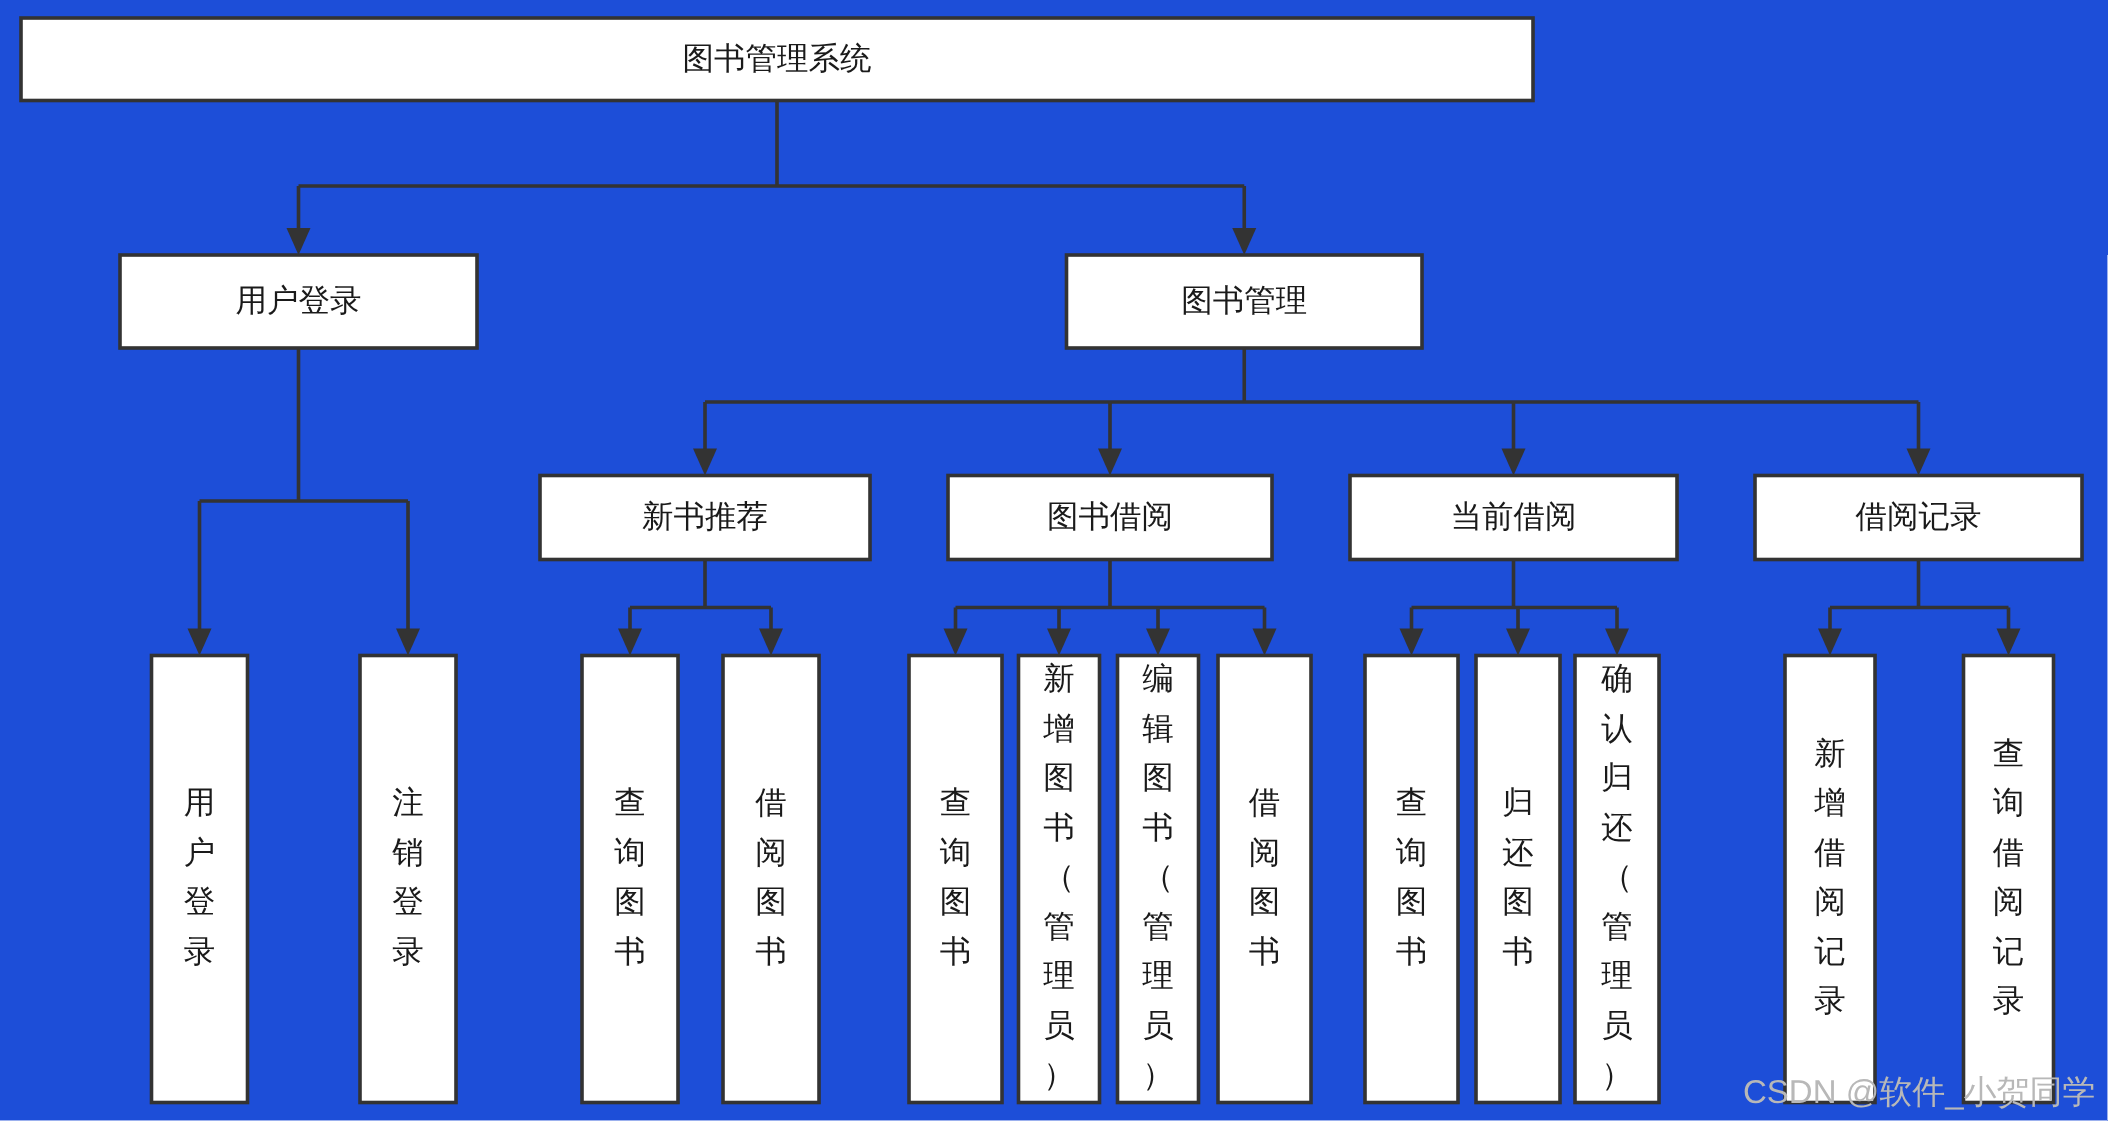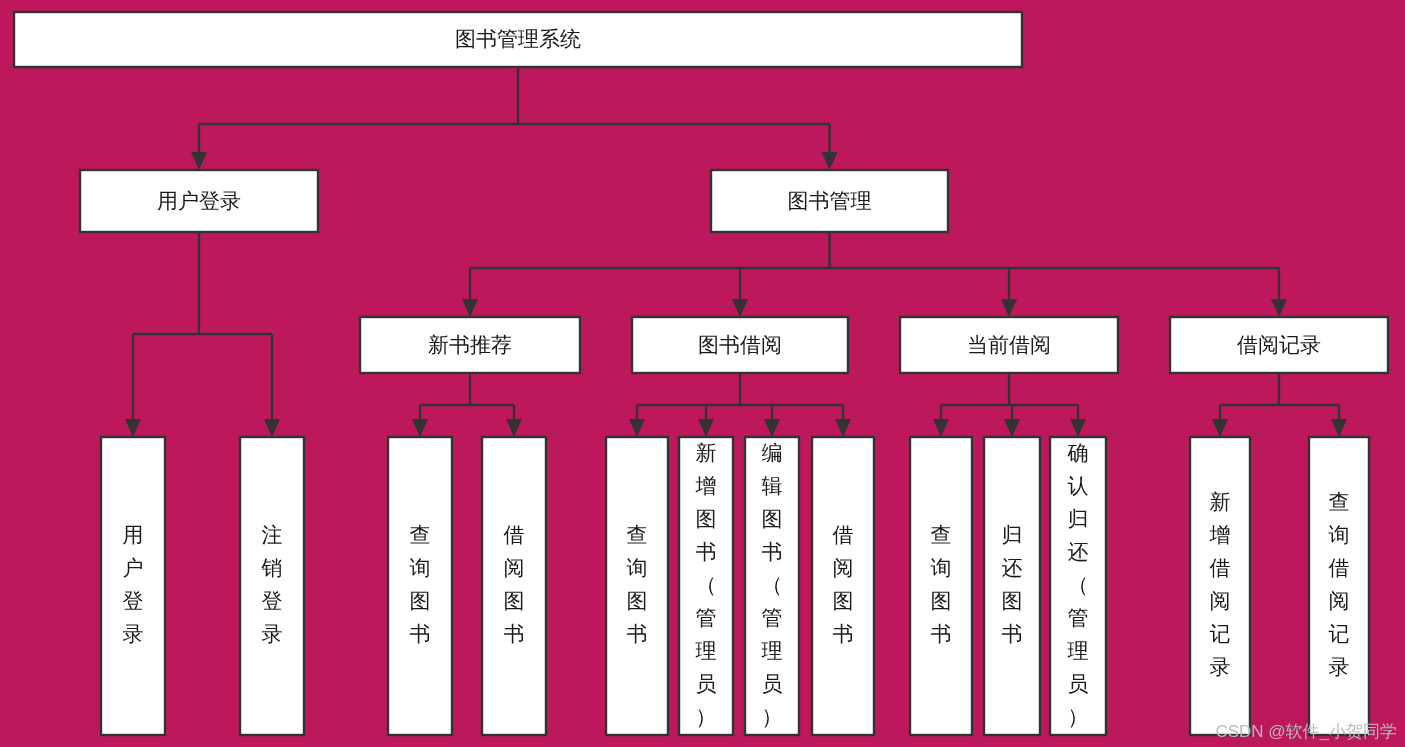--- a/index.html
+++ b/index.html
@@ -9,21 +9,21 @@
     background: #ffffff;
   }
   body {
     font-family: "Liberation Sans", "DejaVu Sans", sans-serif;
   }
   #diagram-root {
     position: relative;
     width: 1405px;
     height: 747px;
     overflow: hidden;
-    background: #be185d;
+    background: #1d4ed8;
   }
   svg.flow {
     display: block;
     width: 1405px;
     height: 747px;
   }
   .node-box {
     fill: #ffffff;
     stroke: #333333;
     stroke-width: 2.4;
@@ -49,21 +49,21 @@
     fill: #1a1a1a;
     font-family: "Liberation Sans", "DejaVu Sans", sans-serif;
     font-size: 21px;
     text-anchor: middle;
   }
   .watermark {
     position: absolute;
     right: 8px;
     bottom: 4px;
     color: #b8b8b8;
-    font-size: 17px;
+    font-size: 22px;
     font-family: "Liberation Sans", "DejaVu Sans", sans-serif;
     white-space: nowrap;
     pointer-events: none;
     user-select: none;
   }
 </style>
 </head>
 <body>
 
 <div id="diagram-root">

